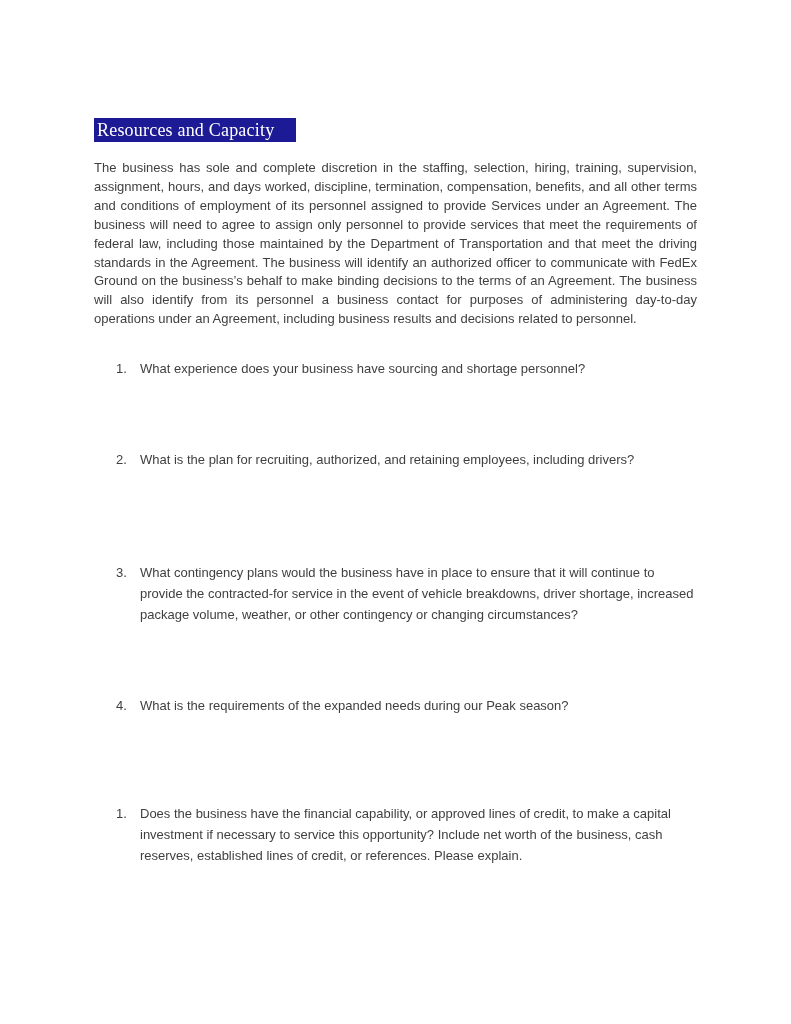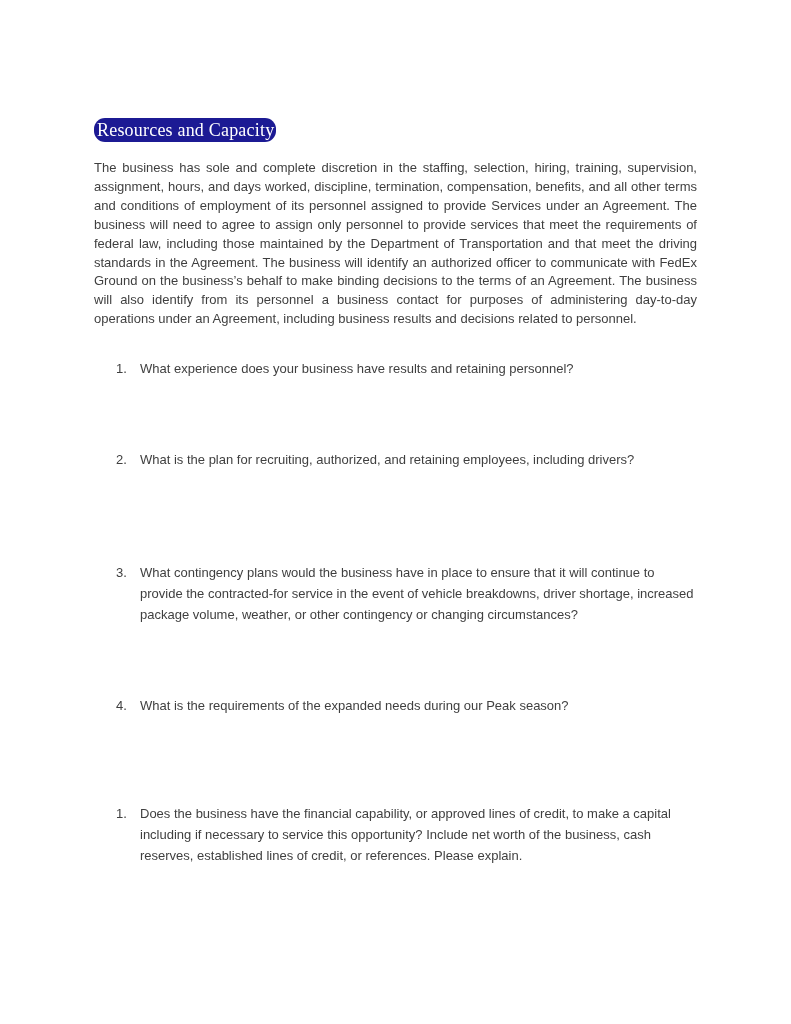--- a/index.html
+++ b/index.html
@@ -21,23 +21,22 @@
 
   .doc-heading {
     display: inline-block;
     margin: 0 0 17px 0;
     background: var(--heading-bg, #1c1a94);
     color: var(--heading-fg, #ffffff);
     font-family: "Liberation Serif", serif;
     font-weight: 500;
     font-size: 18px;
     line-height: 24px;
-    padding: 0 2px 0 3px;
+    padding: 0 22px 0 3px;
     letter-spacing: 0.2px;
-    border-radius: 11px;
   }
 
   .intro {
     margin: 0 0 29px 0;
     font-size: 13px;
     line-height: 18.9px;
     text-align: justify;
     color: var(--body-fg, #3f3f3f);
   }
 
@@ -77,21 +76,21 @@
       <h1 class="doc-heading">
         <span>Resources and Capacity</span>
       </h1>
 
       <p class="intro">The business has sole and complete discretion in the staffing, selection, hiring, training, supervision, assignment, hours, and days worked, discipline, termination, compensation, benefits, and all other terms and conditions of employment of its personnel assigned to provide Services under an Agreement. The business will need to agree to assign only personnel to provide services that meet the requirements of federal law, including those maintained by the Department of Transportation and that meet the driving standards in the Agreement. The business will identify an authorized officer to communicate with FedEx Ground on the business’s behalf to make binding decisions to the terms of an Agreement. The business will also identify from its personnel a business contact for purposes of administering day-to-day operations under an Agreement, including business results and decisions related to personnel.</p>
 
       <div class="questions">
 
         <div class="question mb-a">
           <span class="q-num">1.</span>
-          <span class="q-text">What experience does your business have results and retaining personnel?</span>
+          <span class="q-text">What experience does your business have sourcing and shortage personnel?</span>
         </div>
 
         <div class="question mb-b">
           <span class="q-num">2.</span>
           <span class="q-text">What is the plan for recruiting, authorized, and retaining employees, including drivers?</span>
         </div>
 
         <div class="question mb-c">
           <span class="q-num">3.</span>
           <span class="q-text">What contingency plans would the business have in place to ensure that it will continue to provide the contracted-for service in the event of vehicle breakdowns, driver shortage, increased package volume, weather, or other contingency or changing circumstances?</span>
@@ -103,19 +102,19 @@
         </div>
 
       </div>
     </section>
 
     <section class="section-2">
 
       <div class="questions">
         <div class="question">
           <span class="q-num">1.</span>
-          <span class="q-text">Does the business have the financial capability, or approved lines of credit, to make a capital including if necessary to service this opportunity? Include net worth of the business, cash reserves, established lines of credit, or references. Please explain.</span>
+          <span class="q-text">Does the business have the financial capability, or approved lines of credit, to make a capital investment if necessary to service this opportunity? Include net worth of the business, cash reserves, established lines of credit, or references. Please explain.</span>
         </div>
       </div>
     </section>
 
   </div>
 </div>
 
 </body></html>

